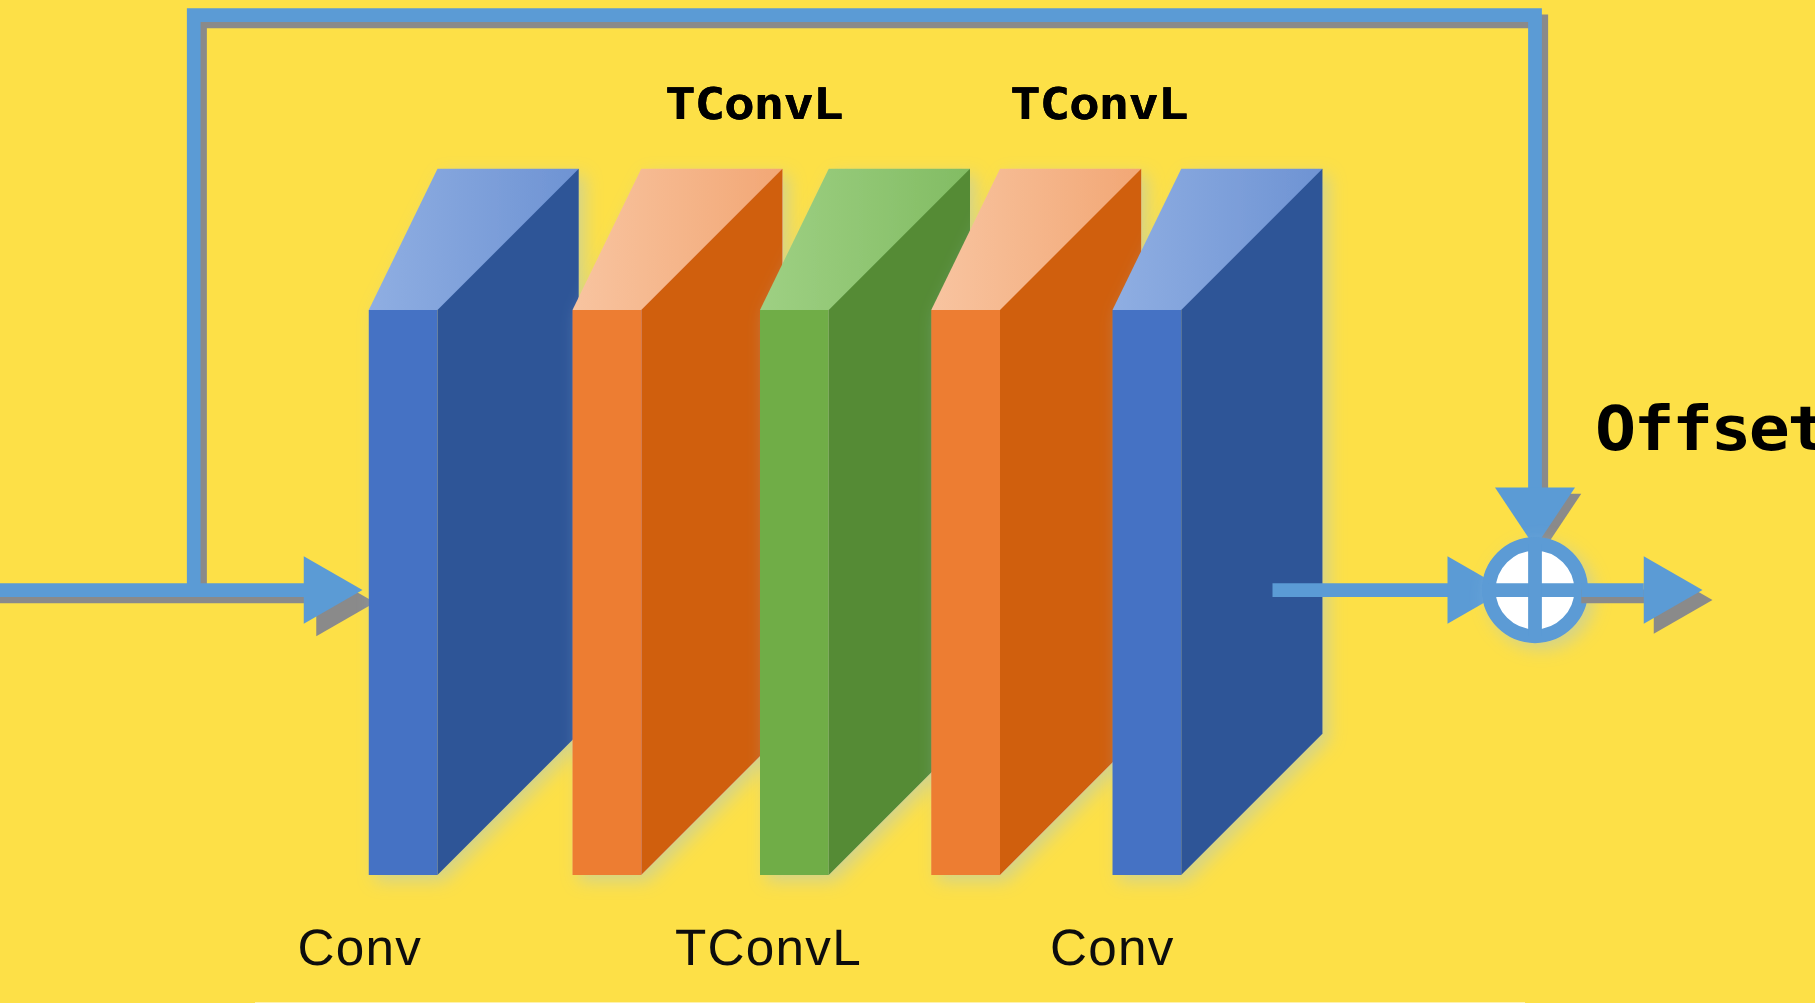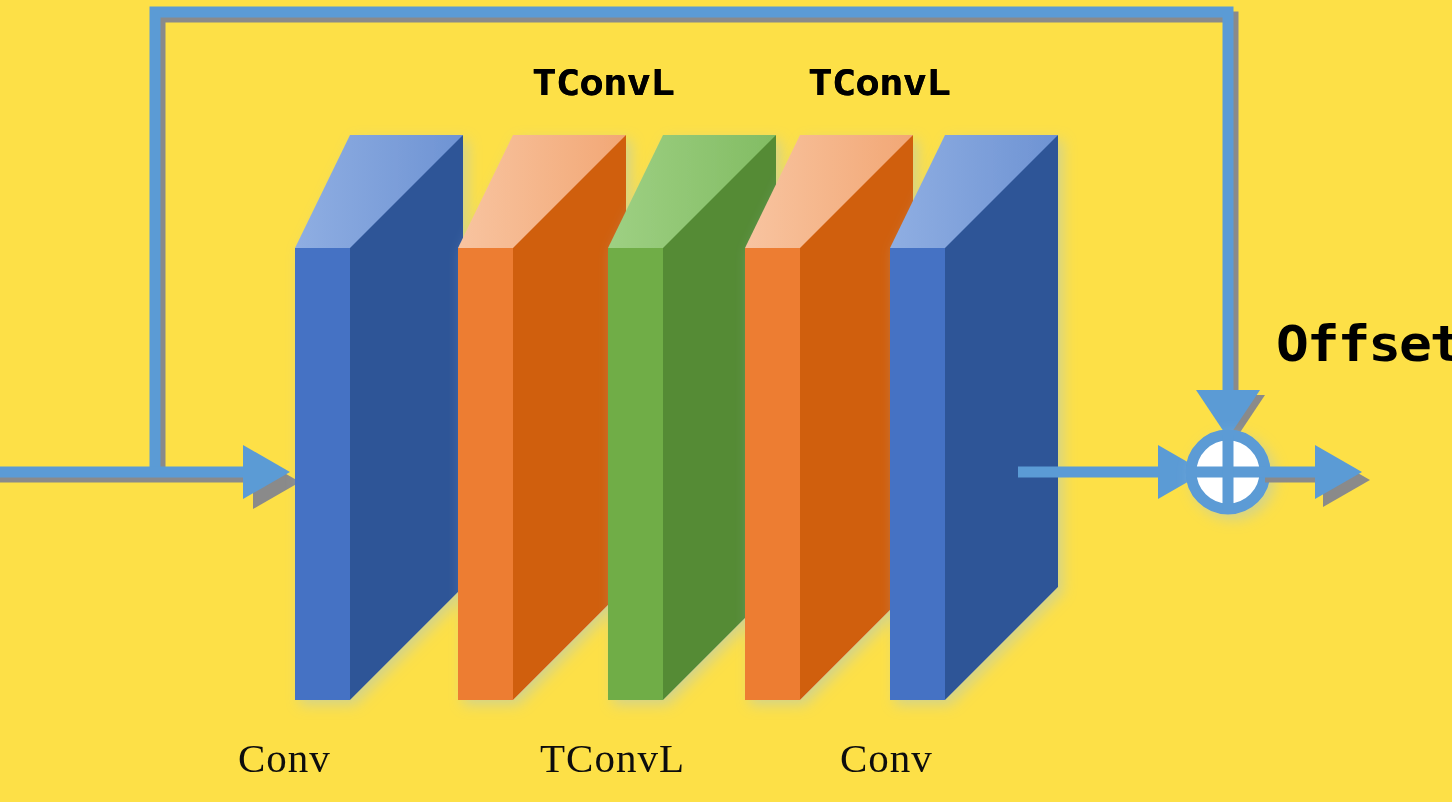--- a/index.html
+++ b/index.html
@@ -26,21 +26,21 @@
     height: 802px;
     overflow: visible;
   }
   .lbl {
     position: absolute;
     white-space: nowrap;
     color: #000000;
     line-height: 1;
   }
   .lbl-bottom {
-    font-family: Liberation Serif, serif;
+    font-family: Liberation Sans, sans-serif;
     font-size: 41px;
     font-weight: 400;
     letter-spacing: 1px;
     color: #0d0d0d;
   }
   .lbl-top {
     font-family: "DejaVu Sans Mono", monospace;
     font-size: 38px;
     font-weight: 700;
     color: #000000;

